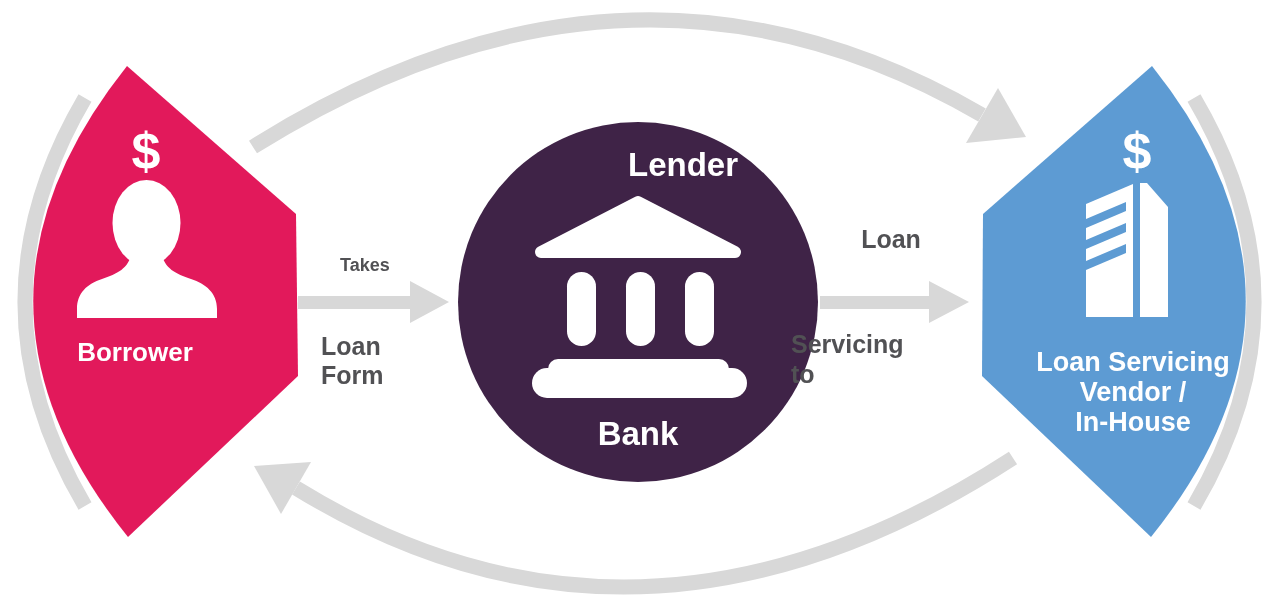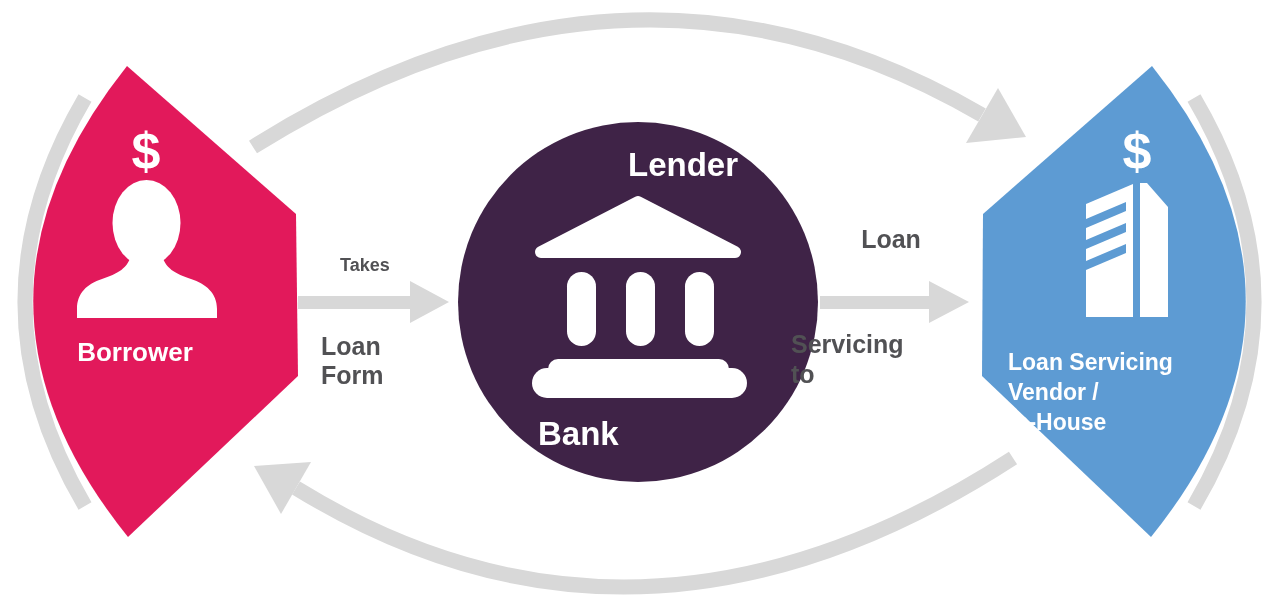--- a/index.html
+++ b/index.html
@@ -15,22 +15,22 @@
   .label span{display:block;}
   .shape-text{color:#ffffff;}
   .flow-text{color:#515154;}
 
   .dollar{font-size:52px;line-height:46px;width:100px;text-align:center;}
   #borrower-dollar{left:96px;top:128px;}
   #servicer-dollar{left:1087px;top:128px;}
 
   #borrower-label{left:30px;top:339px;width:210px;text-align:center;font-size:26px;line-height:27px;}
   #lender-label{left:538px;top:148px;width:200px;text-align:right;font-size:33px;line-height:34px;}
-  #bank-label{left:538px;top:417px;width:200px;text-align:left;font-size:33px;line-height:34px;}
-  #servicer-label{left:1008px;top:347px;width:250px;font-size:23px;line-height:30px;}
+  #bank-label{left:538px;top:417px;width:200px;text-align:center;font-size:33px;line-height:34px;}
+  #servicer-label{left:1008px;top:347px;width:250px;text-align:center;font-size:27px;line-height:30px;}
 
   #flow-left-above{left:321px;top:253px;font-size:18px;line-height:25px;margin-left:19px;}
   #flow-left-below{left:321px;top:332px;font-size:25px;line-height:29px;}
   #flow-right-above{left:791px;top:224px;width:200px;text-align:center;font-size:25px;line-height:30px;}
   #flow-right-below{left:791px;top:329px;width:200px;text-align:left;font-size:25px;line-height:30px;}
 </style>
 </head>
 <body>
 
 <div class="stage">

